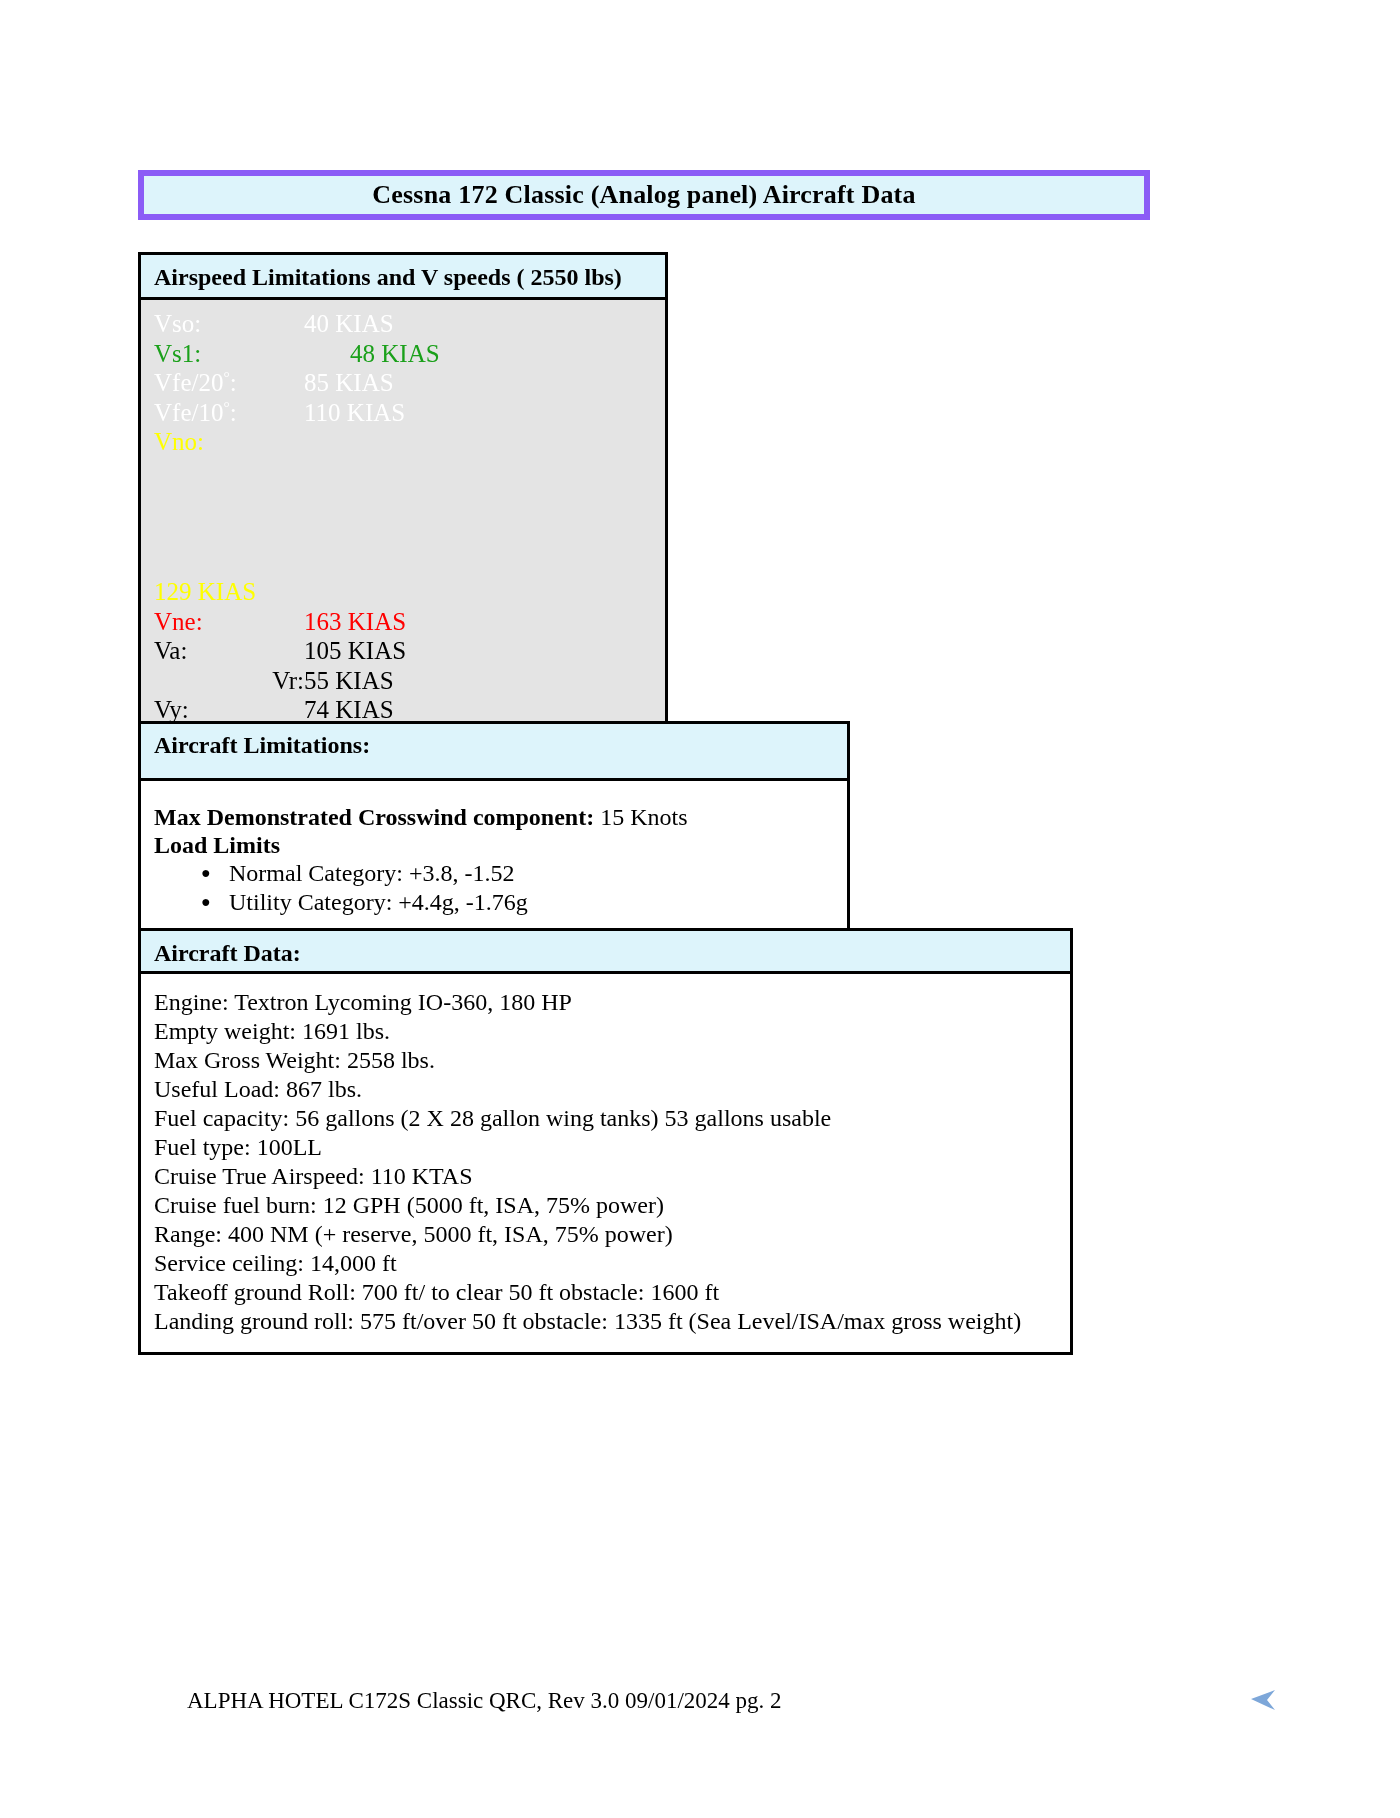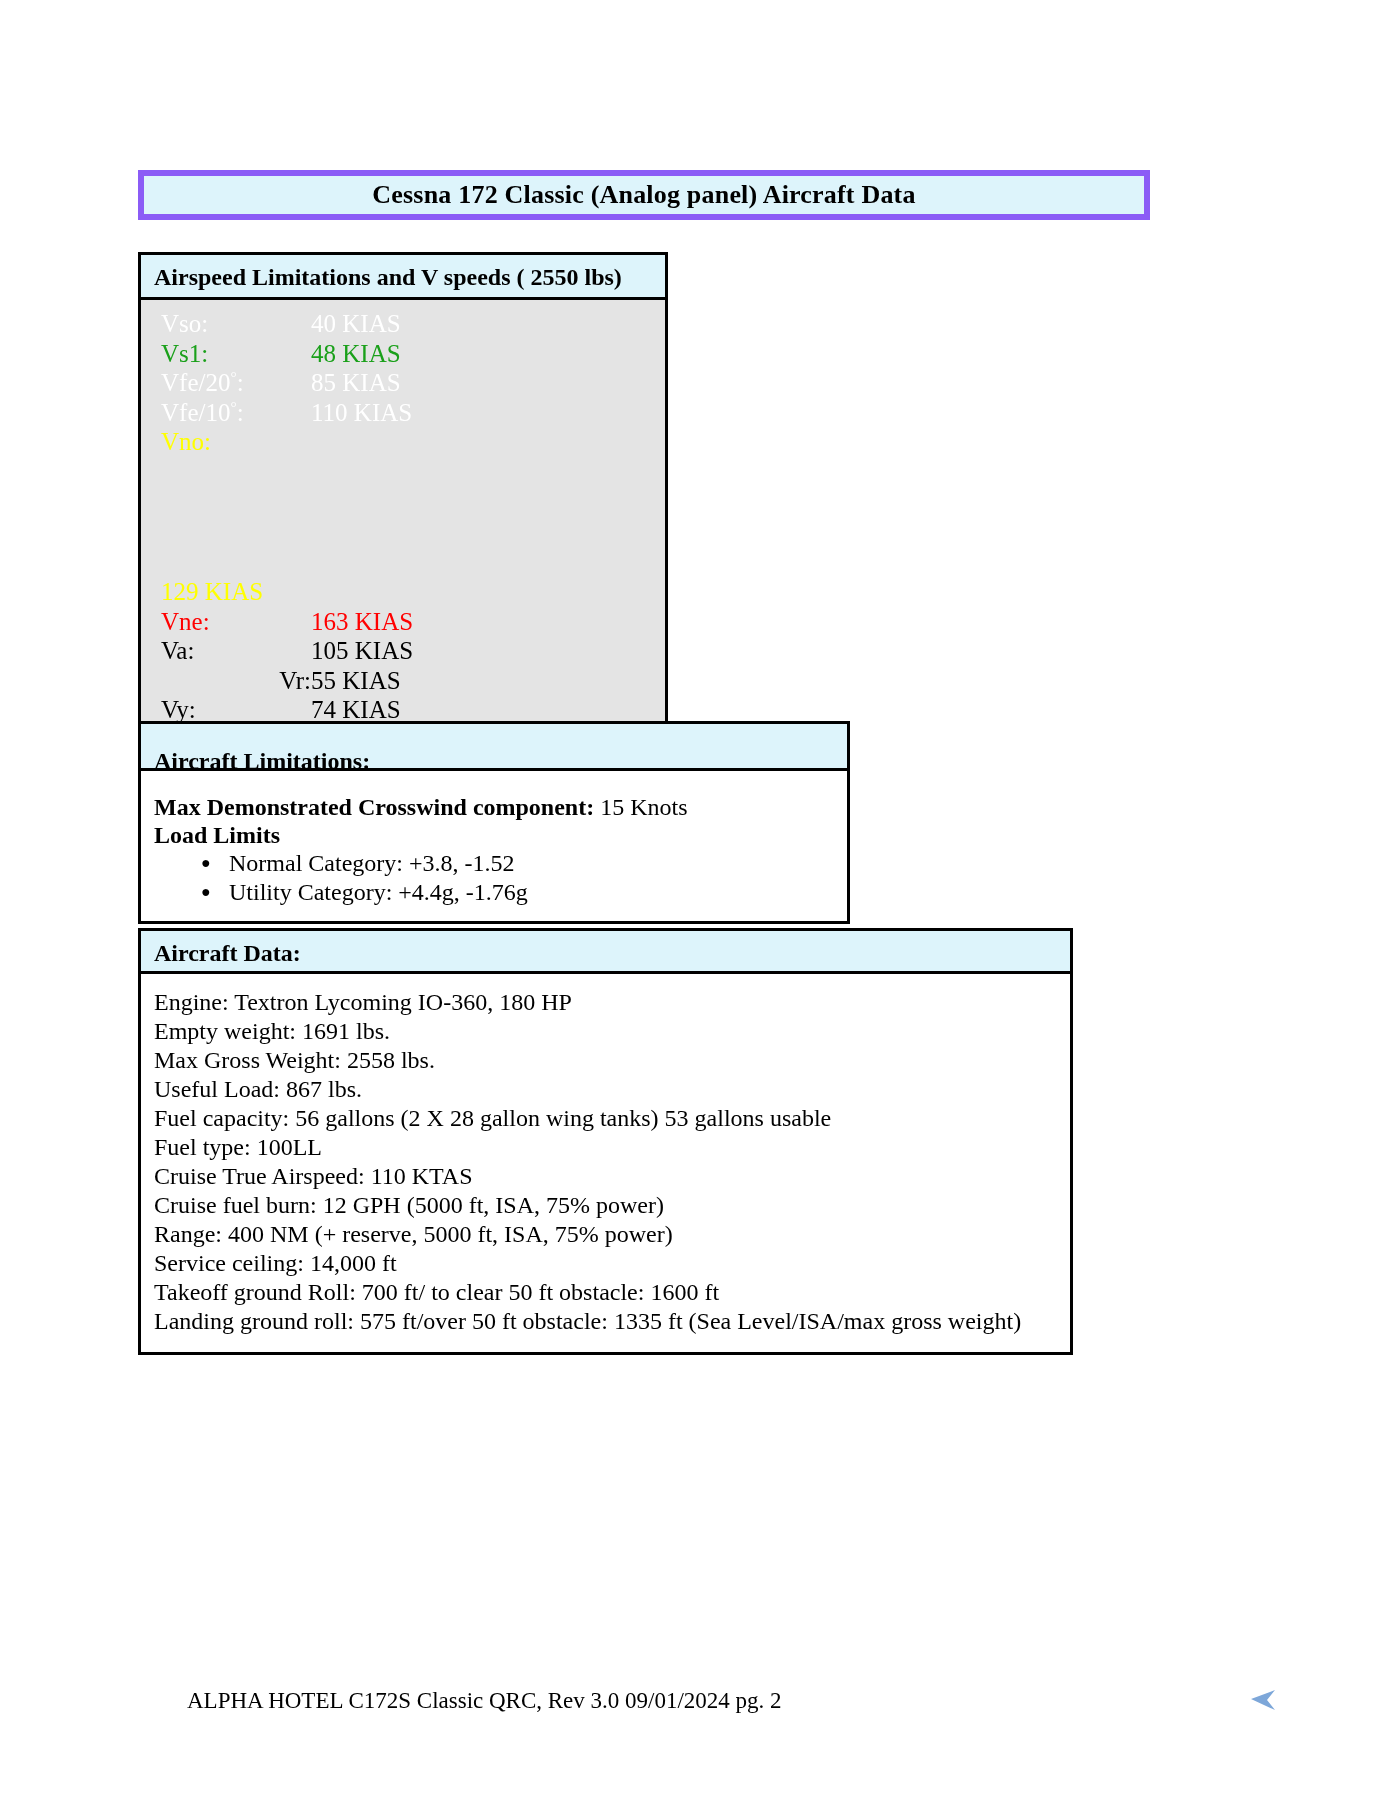--- a/index.html
+++ b/index.html
@@ -62,35 +62,35 @@
     border: 3px solid #000000;
     border-top: none;
     padding: 8px 13px 13px 13px;
   }
 
   
   #vspeed-section { left: 138px; top: 252px; width: 530px; }
   #vspeed-section .section-head { height: 48px; padding-top: 9px; }
   #vspeed-body {
     background: #e4e4e4;
-    padding: 9px 13px 14px 20px;
+    padding: 9px 13px 14px 13px;
   }
   .vrow {
     display: flex;
     font-size: 25px;
     line-height: 29.5px;
     white-space: nowrap;
   }
   .vlabel { width: 150px; flex: 0 0 150px; }
   .vvalue { flex: 0 0 auto; }
   .sup { font-size: 0.62em; vertical-align: super; line-height: 0; }
 
   
   #limits-section { left: 138px; top: 721px; width: 712px; }
-  #limits-section .section-head { height: 50px; padding-top: 24px; }
+  #limits-section .section-head { height: 60px; padding-top: 8px; }
   #limits-body { background: #ffffff; padding: 22px 13px 14px 13px; }
   .lim-line {
     font-size: 24px;
     line-height: 28px;
     font-weight: bold;
     white-space: nowrap;
   }
   .lim-line .val { font-weight: normal; }
   .bullets {
     margin: 0;
@@ -148,21 +148,21 @@
     <div class="title-text">Cessna 172 Classic (Analog panel) Aircraft Data</div>
   </div>
 
   <div class="section" id="vspeed-section">
     <div class="section-head">Airspeed Limitations and V speeds ( 2550 lbs)</div>
     <div class="section-body" id="vspeed-body">
         <div class="vrow" style="color: rgb(255, 255, 255);">
           <span class="vlabel">Vso:</span>
           <span class="vvalue">40 KIAS</span>
         </div>
-        <div class="vrow" style="color: rgb(26, 160, 26);">
+        <div class="vrow" style="color: rgb(26, 160, 26); gap: 46px;">
           <span class="vlabel">Vs1:</span>
           <span class="vvalue">48 KIAS</span>
         </div>
         <div class="vrow" style="color: rgb(255, 255, 255);">
           <span class="vlabel">Vfe/20<span class="sup">°</span>:</span>
           <span class="vvalue">85 KIAS</span>
         </div>
         <div class="vrow" style="color: rgb(255, 255, 255);">
           <span class="vlabel">Vfe/10<span class="sup">°</span>:</span>
           <span class="vvalue">110 KIAS</span>

